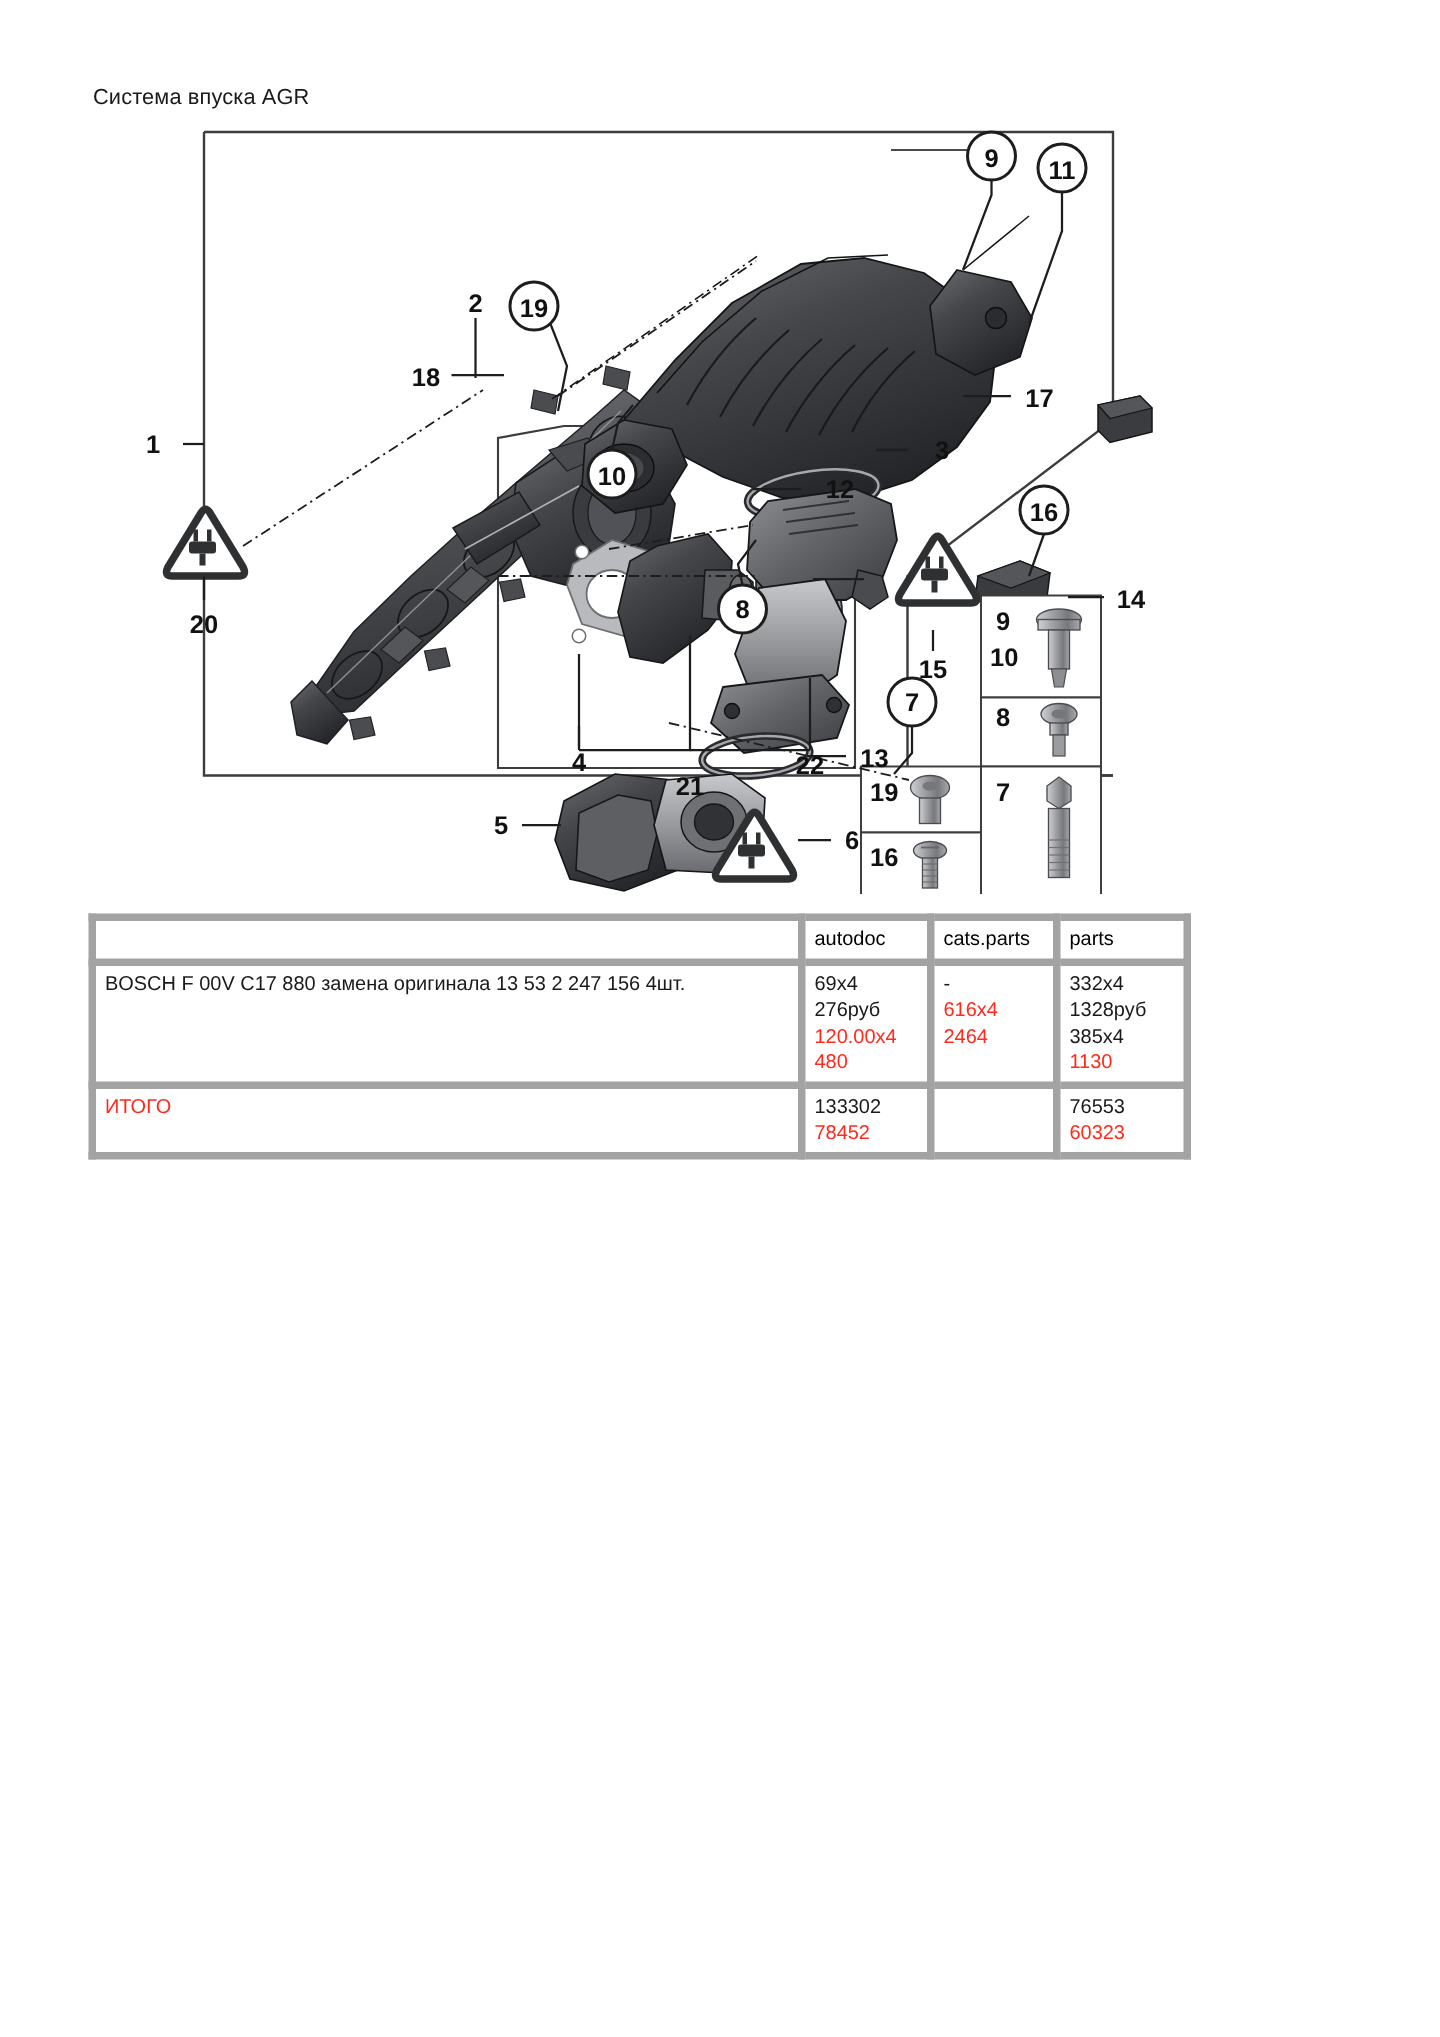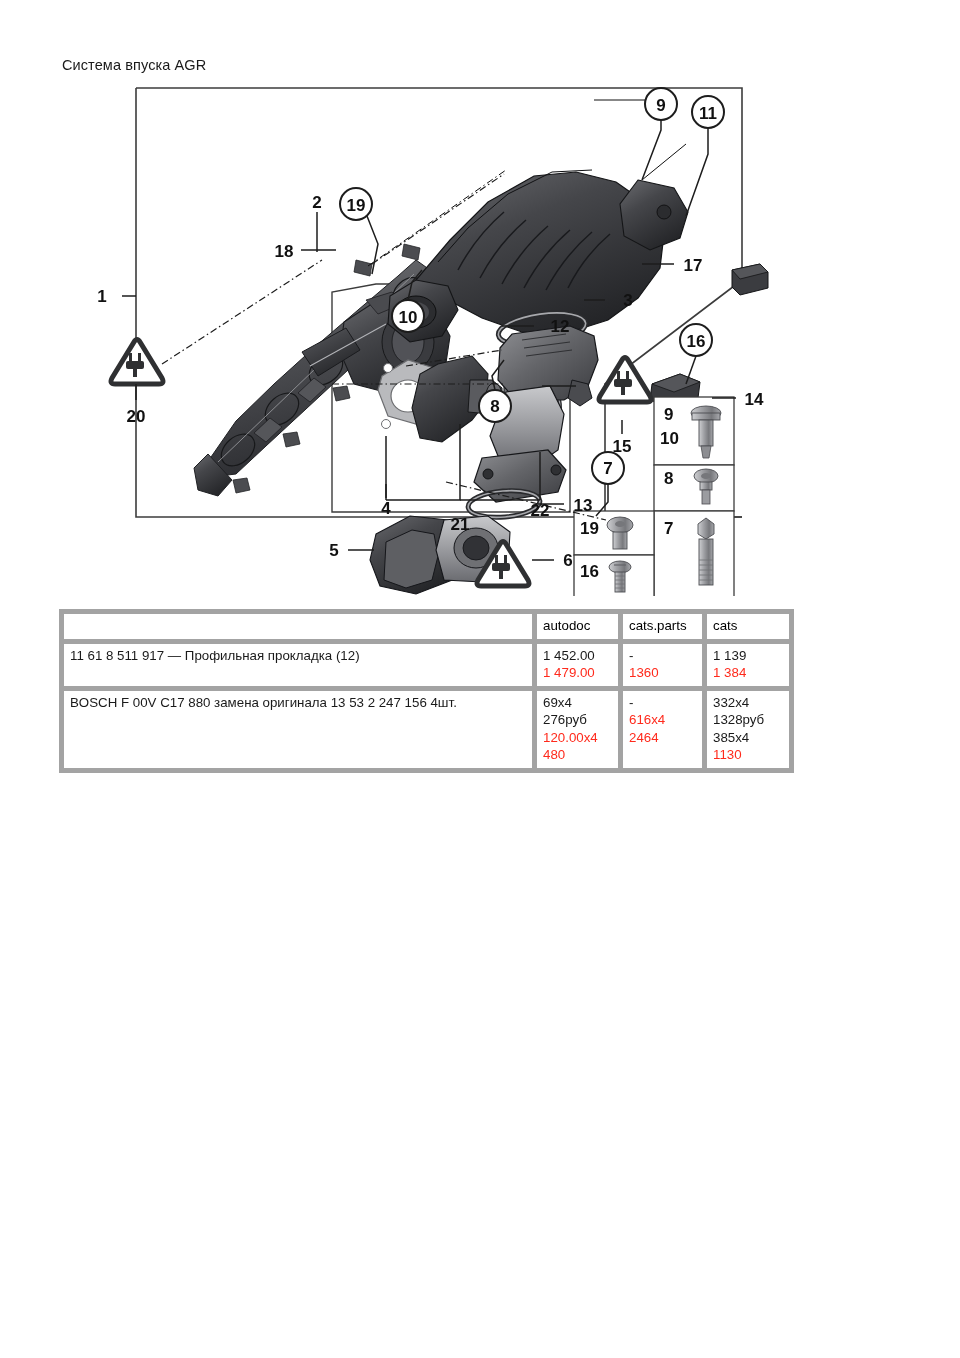--- a/index.html
+++ b/index.html
@@ -445,53 +445,50 @@
     <col class="c-desc">
       <col class="c-ad">
       <col class="c-cp">
       <col class="c-ex">
   </colgroup>
   <thead>
     <tr>
       <th class="blank-head"></th>
       <th>autodoc</th>
       <th>cats.parts</th>
-      <th>cats</th>
+      <th>parts</th>
     </tr>
   </thead>
   <tbody id="table-body">
-      <tr>
-        <td class="desc-black">11 61 8 511 917 — Профильная прокладка (12)</td>
-        <td class="cell-lines">
-          <span class="val-black">1 452.00</span>
-          <span class="val-red">1 479.00</span>
-        </td>
-        <td class="cell-lines">
-          <span class="val-black">-</span>
-          <span class="val-red">1360</span>
-        </td>
-        <td class="cell-lines">
-          <span class="val-black">1 139</span>
-          <span class="val-red">1 384</span>
-        </td>
-      </tr>
       <tr>
         <td class="desc-black">BOSCH F 00V C17 880 замена оригинала 13 53 2 247 156 4шт.</td>
         <td class="cell-lines">
           <span class="val-black">69x4</span>
           <span class="val-black">276руб</span>
           <span class="val-red">120.00x4</span>
           <span class="val-red">480</span>
         </td>
         <td class="cell-lines">
           <span class="val-black">-</span>
           <span class="val-red">616x4</span>
           <span class="val-red">2464</span>
         </td>
         <td class="cell-lines">
           <span class="val-black">332x4</span>
           <span class="val-black">1328руб</span>
           <span class="val-black">385x4</span>
           <span class="val-red">1130</span>
         </td>
       </tr>
+      <tr>
+        <td class="desc-red">ИТОГО</td>
+        <td class="cell-lines">
+          <span class="val-black">133302</span>
+          <span class="val-red">78452</span>
+        </td>
+        <td class="cell-lines"></td>
+        <td class="cell-lines">
+          <span class="val-black">76553</span>
+          <span class="val-red">60323</span>
+        </td>
+      </tr>
     </tbody>
 </table>
 
 </body></html>

